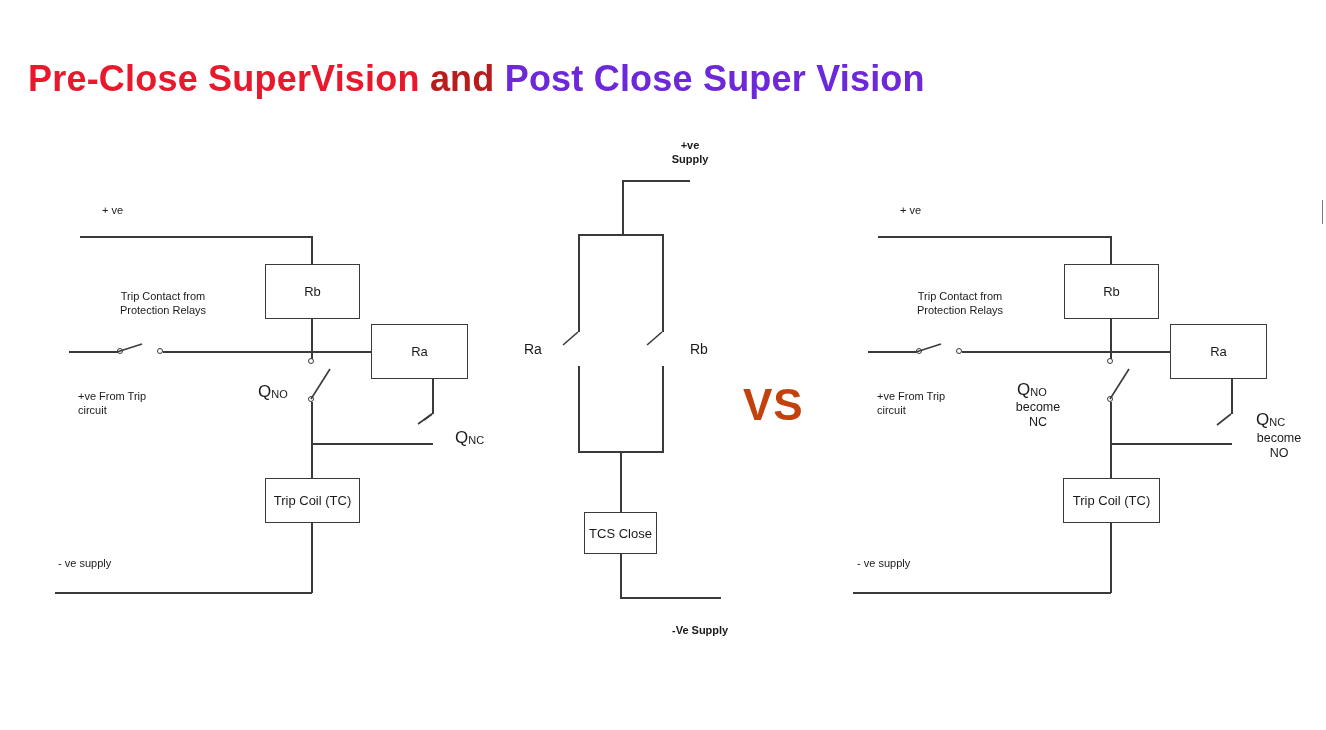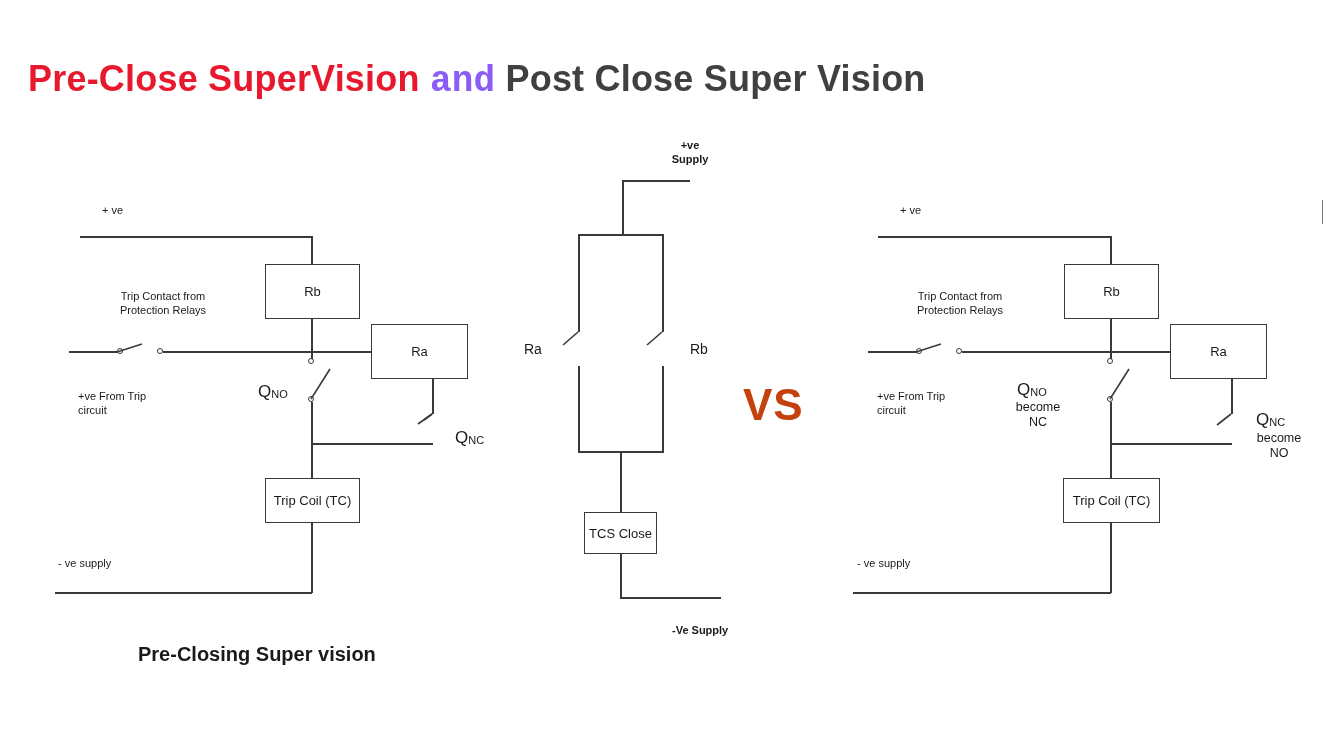--- a/index.html
+++ b/index.html
@@ -21,22 +21,22 @@
   .ttl {
     position: absolute;
     left: 28px;
     top: 58px;
     font-size: 36px;
     font-weight: bold;
     white-space: nowrap;
     letter-spacing: 0.2px;
   }
   .ttl .red { color: #E8192C; }
-  .ttl .blk { color: #8b5cf6; font-family: Liberation Mono, monospace; }
-  .ttl .blue { color: #404040; }
+  .ttl .blk { color: #b91c1c; }
+  .ttl .blue { color: #6d28d9; }
 
   .wire {
     position: absolute;
     background: #3a3a3a;
   }
   .wh { height: 1.6px; }
   .wv { width: 1.6px; }
 
   .box {
     position: absolute;
@@ -172,21 +172,20 @@
 
   <div class="qlbl" style="left:455px; top:428px;"><span>Q</span><sub>NC</sub></div>
 
   <div class="wire wv" style="left:311px; top:443px; height:35px;"></div>
   <div class="box" style="left:265px; top:478px; width:95px; height:45px;">Trip Coil (TC)</div>
 
   <div class="wire wv" style="left:311px; top:523px; height:70px;"></div>
   <div class="wire wh" style="left:55px; top:592px; width:257px;"></div>
   <div class="lbl" style="left:58px; top:557px;">- ve supply</div>
 
-  <div class="sub" style="left:138px; top:643px;">Pre-Closing Super vision</div>
 
   <div class="lbl c" style="left:655px; top:139px; width:70px; font-weight:bold;">+ve
 Supply</div>
 
   <div class="wire wh" style="left:622px; top:180px; width:68px;"></div>
   <div class="wire wv" style="left:622px; top:180px; height:55px;"></div>
   <div class="wire wh" style="left:578px; top:234px; width:86px;"></div>
 
   <div class="wire wv" style="left:578px; top:234px; height:98px;"></div>
   <div class="wire wv" style="left:578px; top:366px; height:86px;"></div>

